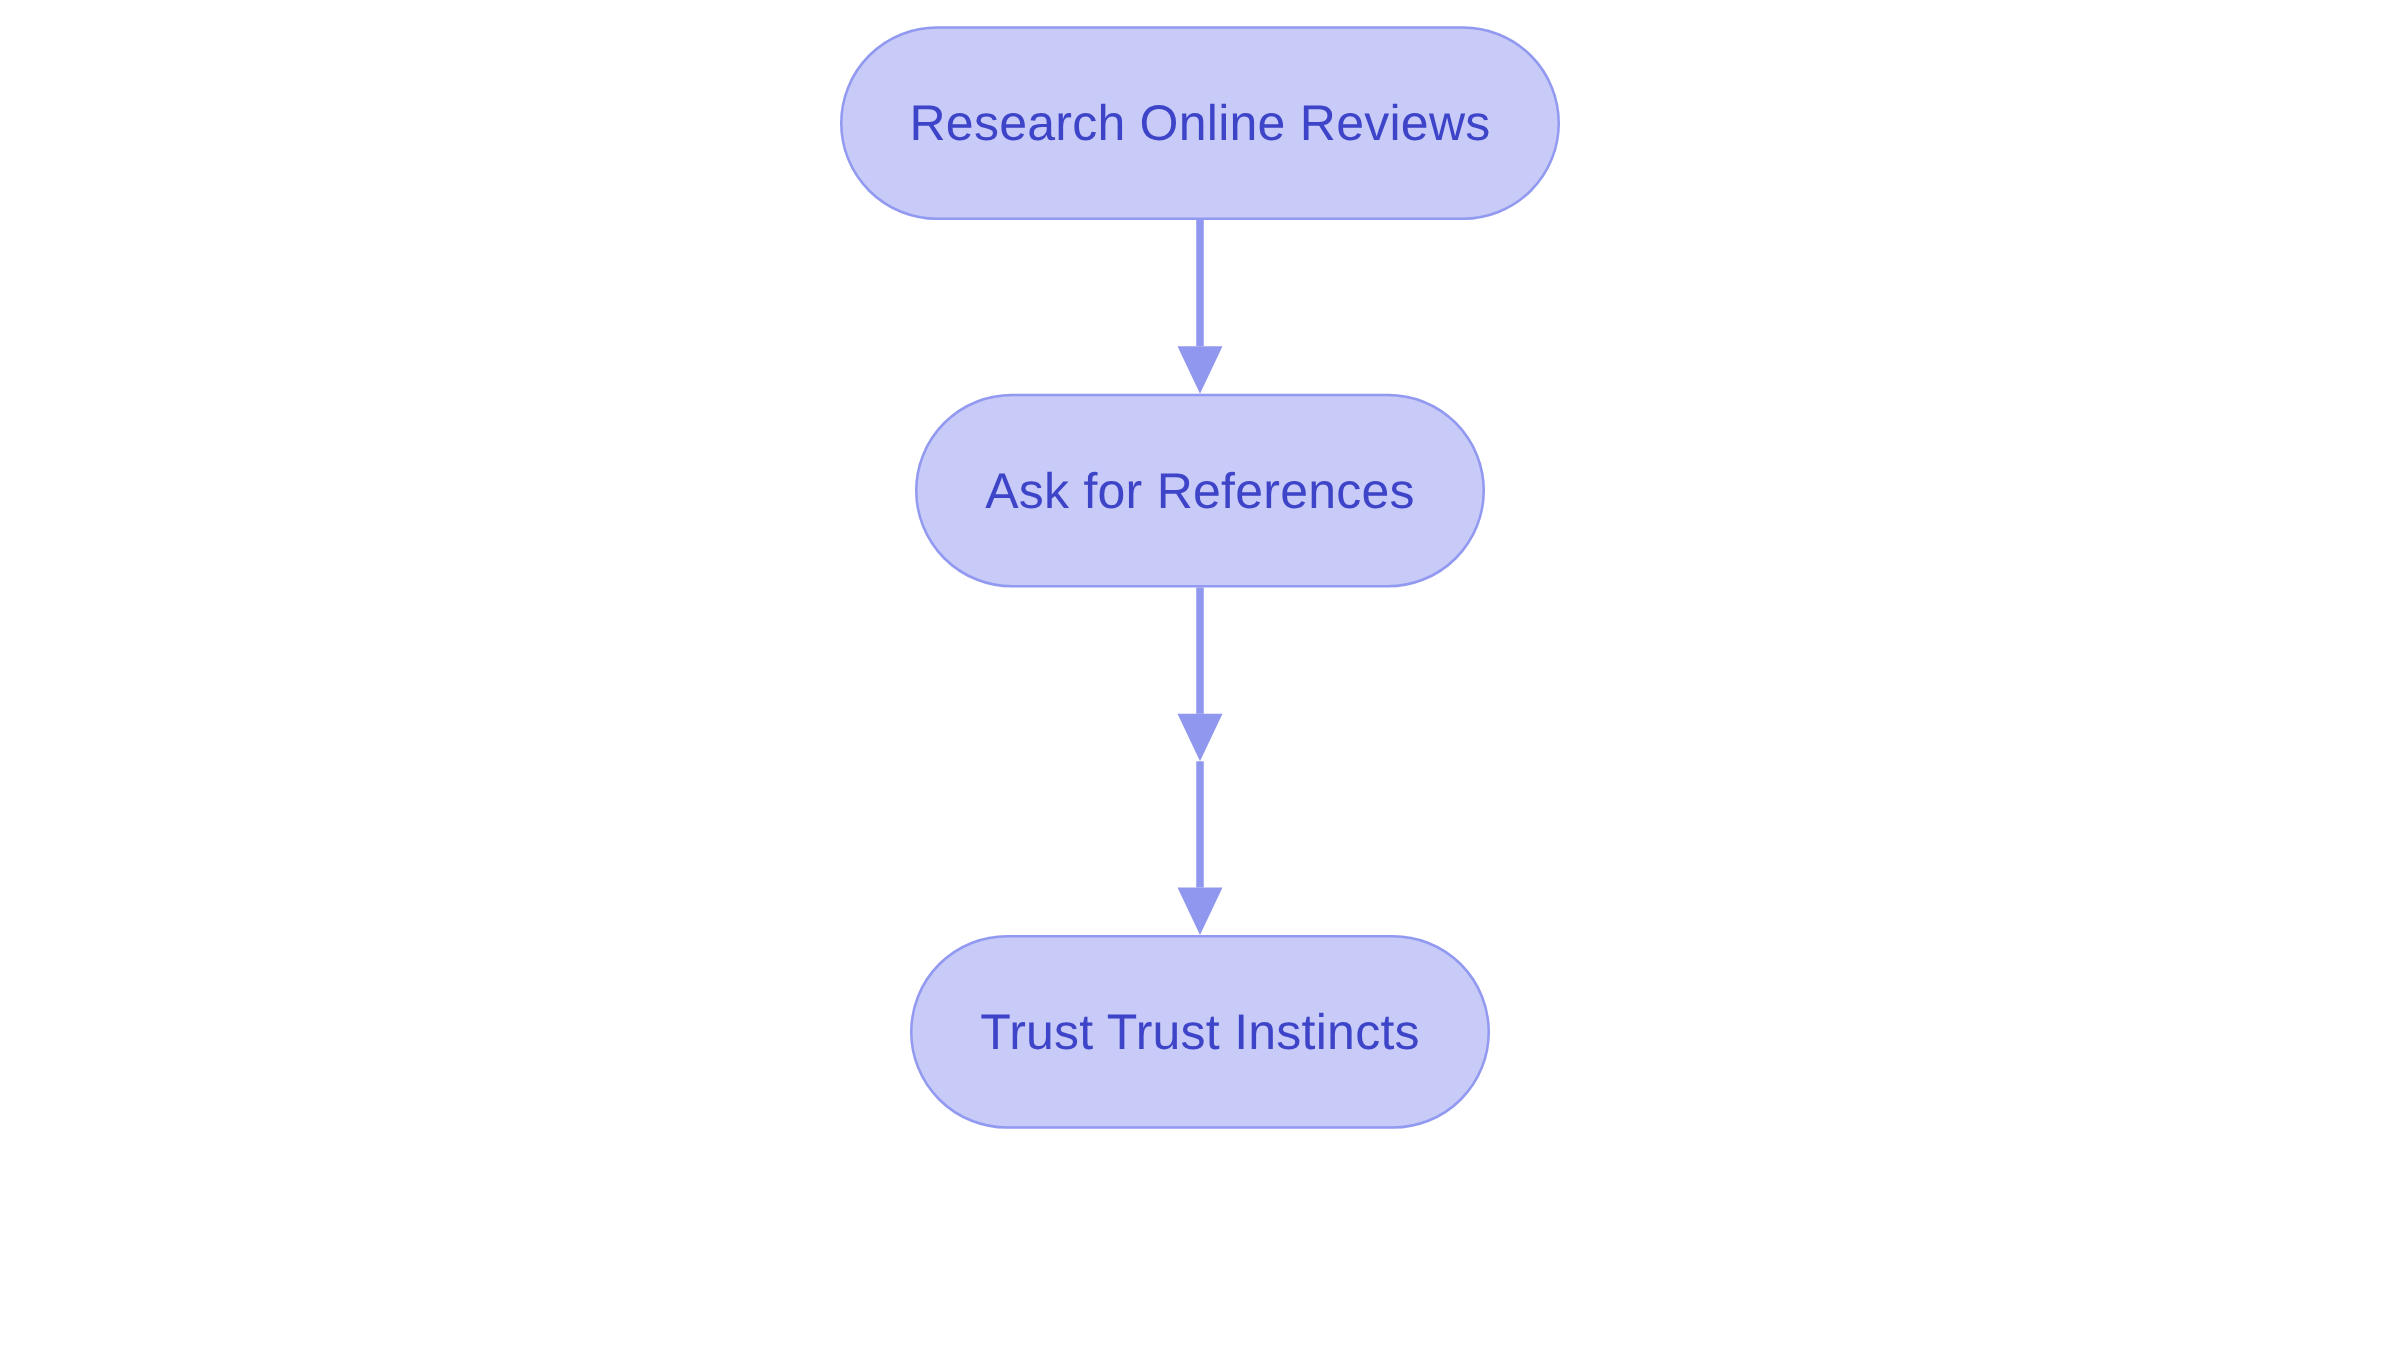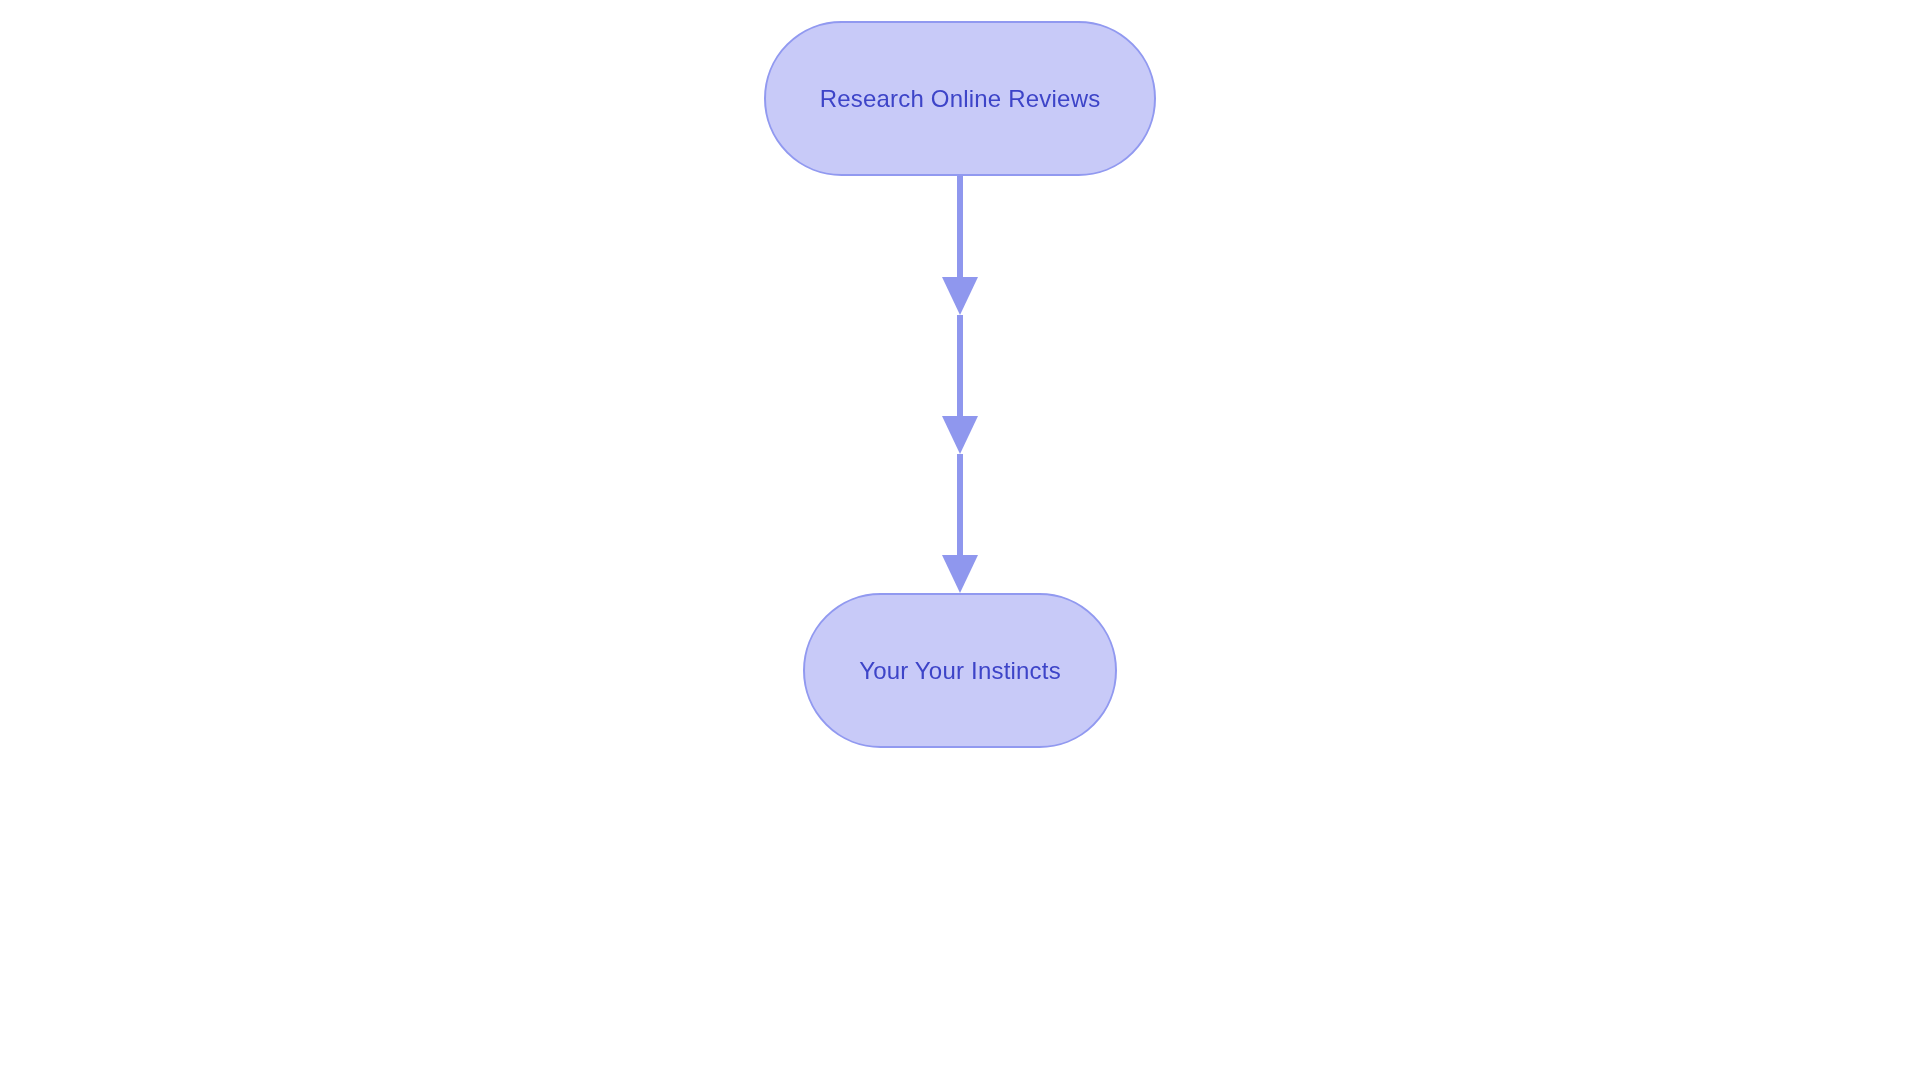--- a/index.html
+++ b/index.html
@@ -35,21 +35,21 @@
     min-height: 155px;
     padding: 0 54px;
     border-radius: 78px;
     background: var(--node-fill);
     border: 2px solid var(--node-border);
     display: flex;
     align-items: center;
     justify-content: center;
   }
   .node-label {
-    font-size: 24px;
+    font-size: 40px;
     line-height: 1;
     color: var(--node-text);
     white-space: nowrap;
     letter-spacing: 0.2px;
   }
   .arrow {
     height: 139px;
     width: 36px;
     display: flex;
     flex-direction: column;
@@ -75,29 +75,32 @@
 
   <div class="node">
     <span class="node-label">Research Online Reviews</span>
   </div>
 
   <div class="arrow">
     <div class="arrow-line"></div>
     <div class="arrow-head"></div>
   </div>
 
+  <div class="node">
+    <span class="node-label">Ask for References</span>
+  </div>
 
   <div class="arrow">
     <div class="arrow-line"></div>
     <div class="arrow-head"></div>
   </div>
 
 
   <div class="arrow">
     <div class="arrow-line"></div>
     <div class="arrow-head"></div>
   </div>
 
   <div class="node">
-    <span class="node-label">Your Your Instincts</span>
+    <span class="node-label">Trust Trust Instincts</span>
   </div>
 
 </div>
 
 </body></html>

